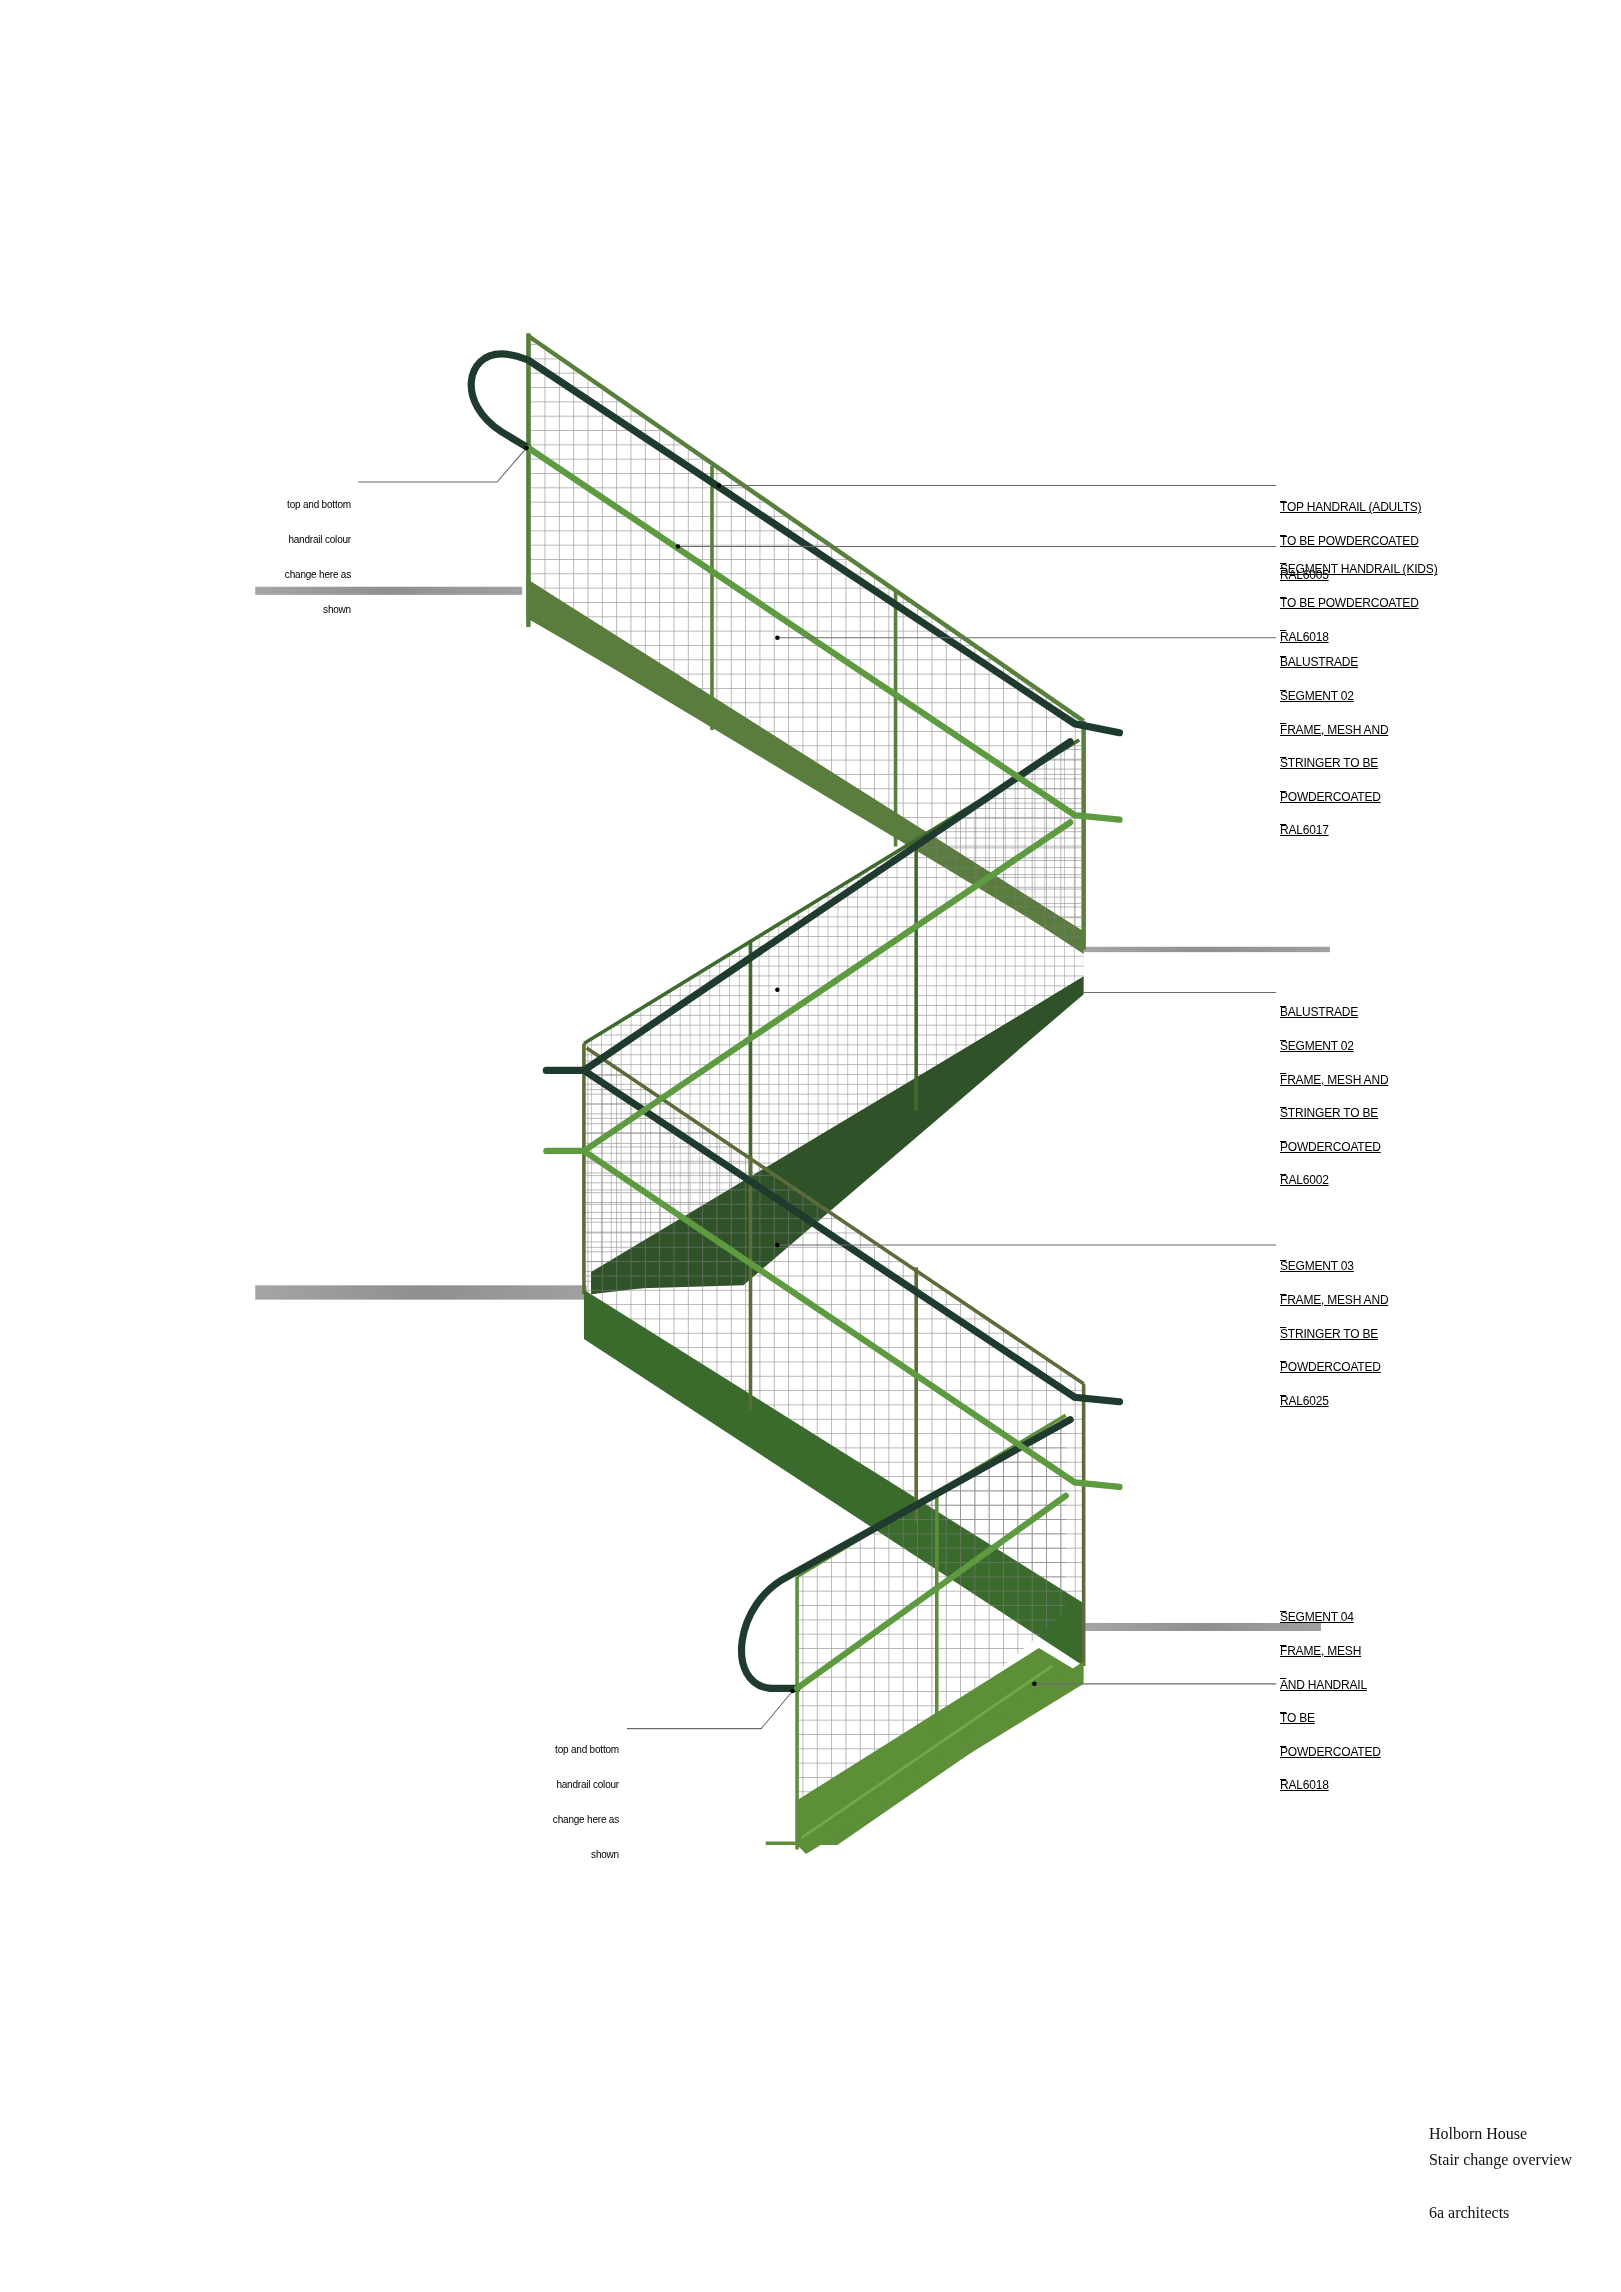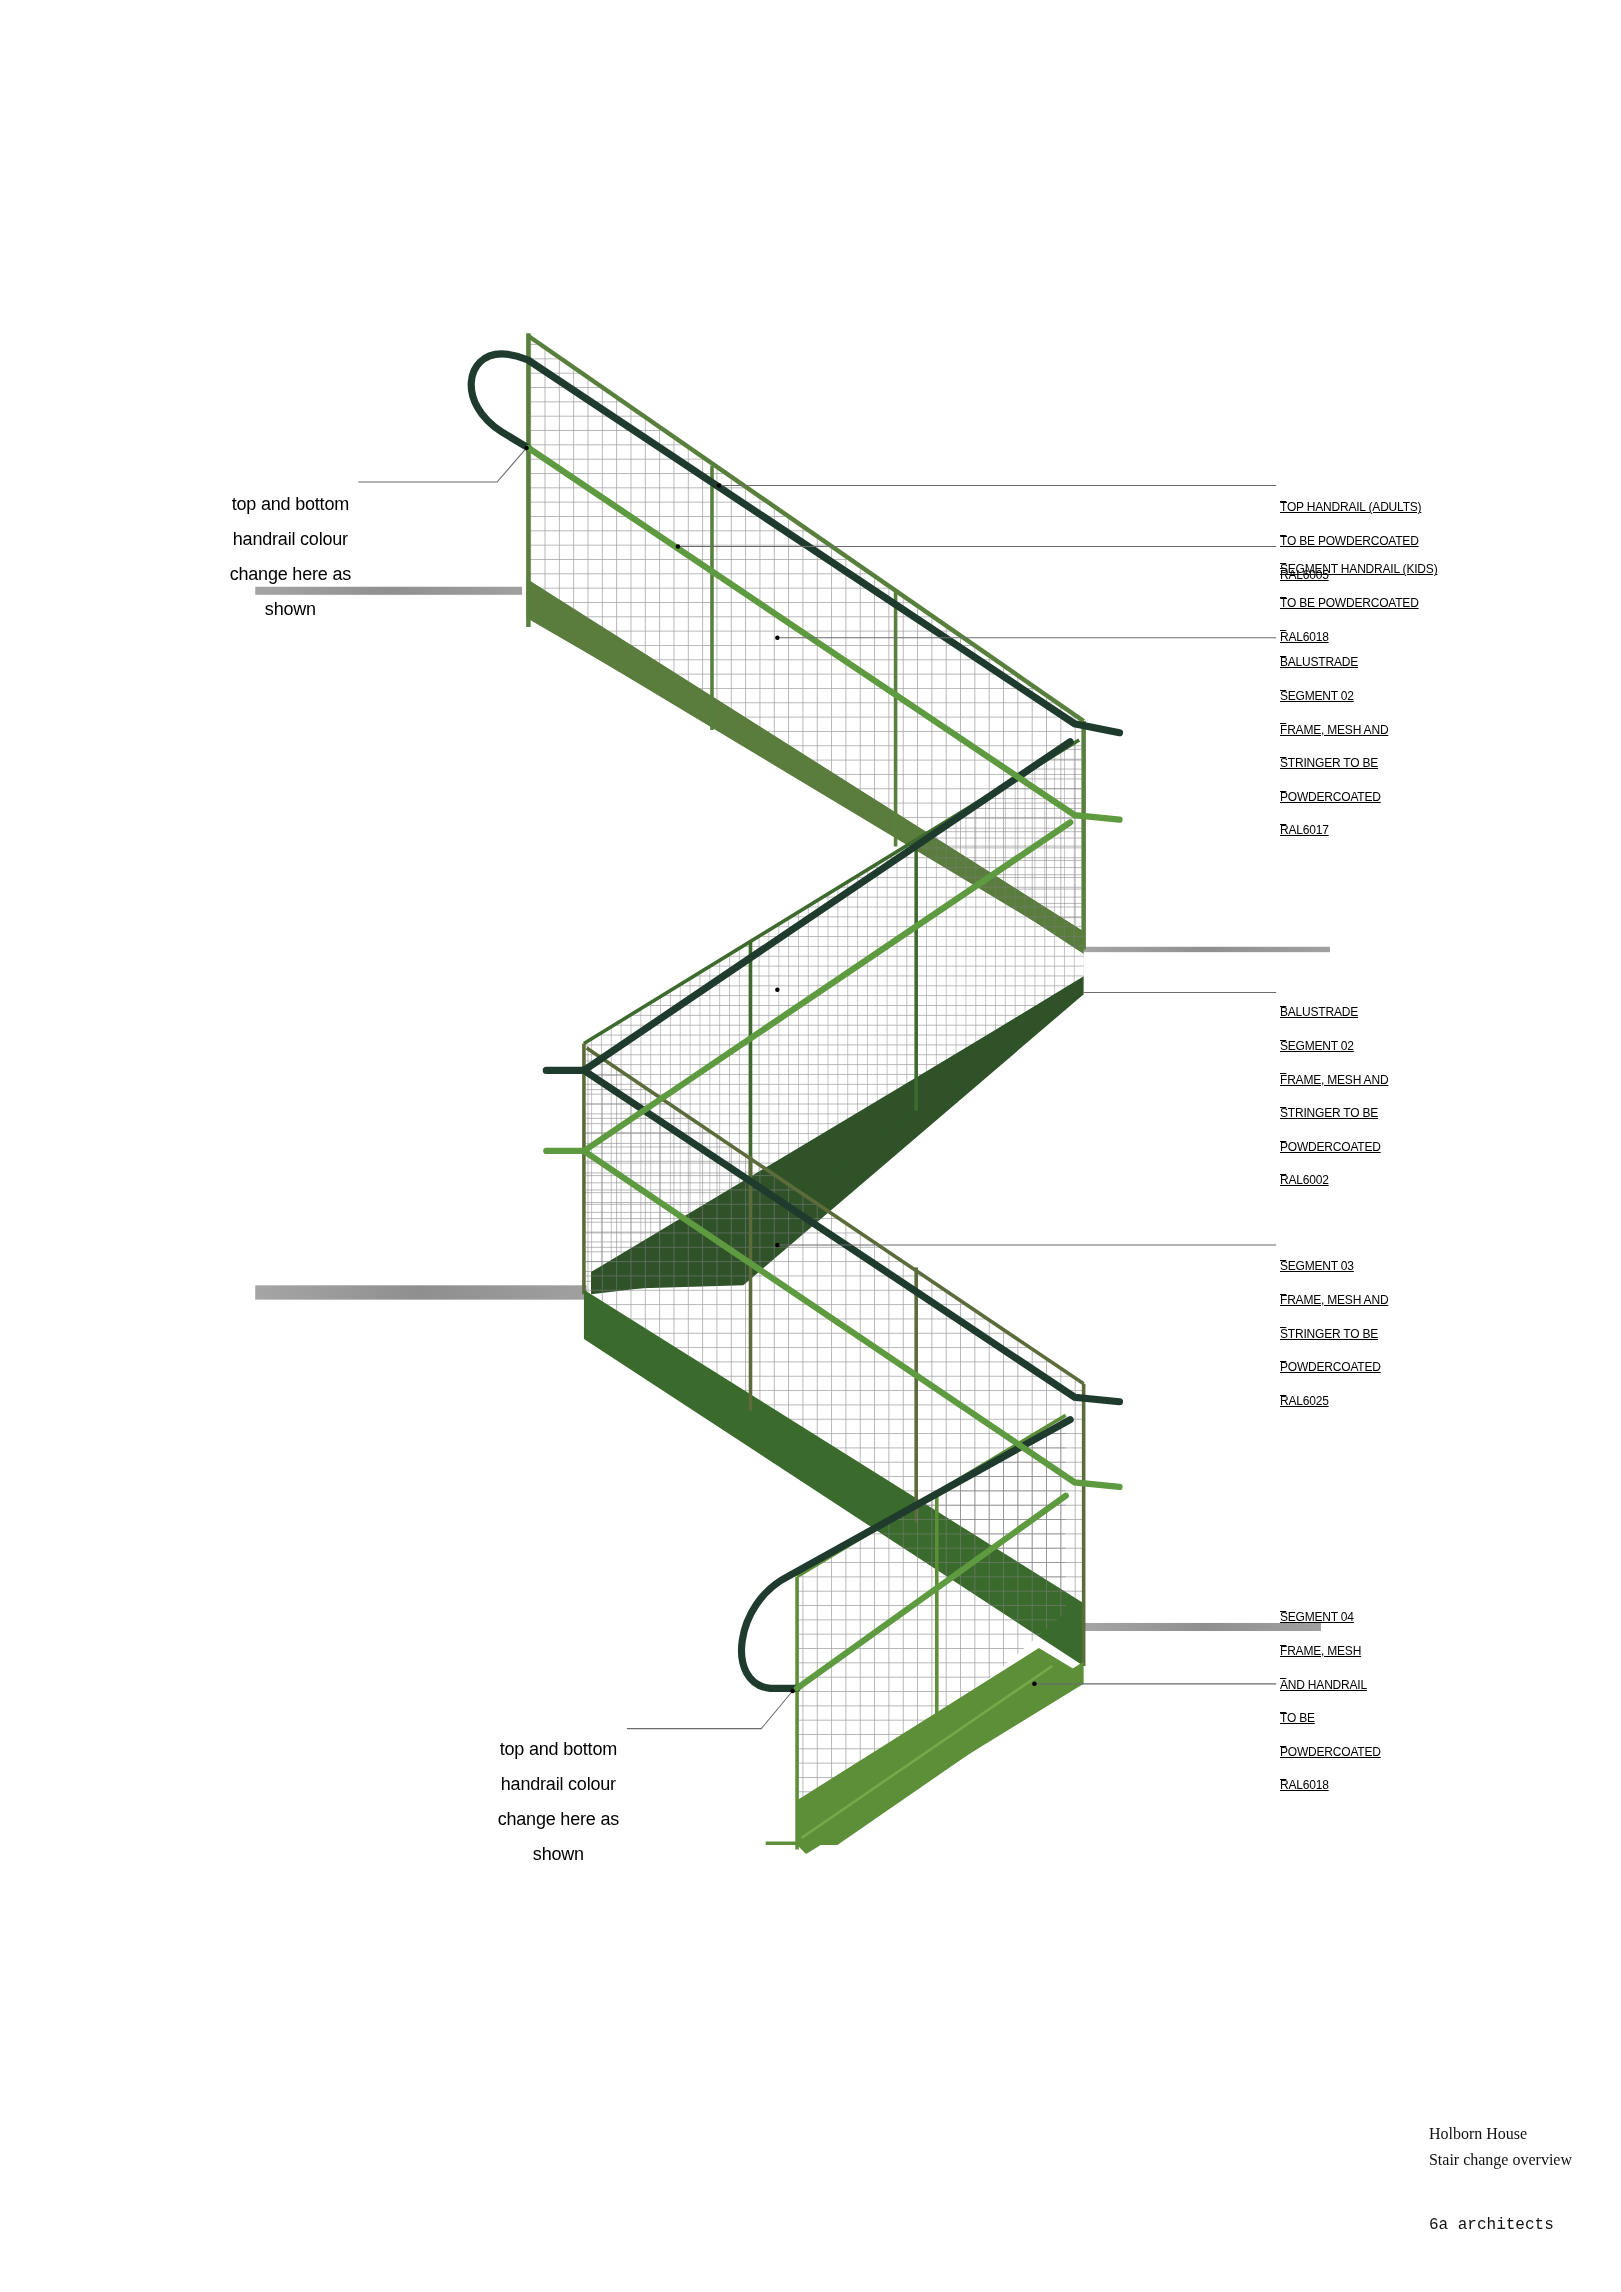--- a/index.html
+++ b/index.html
@@ -1,23 +1,23 @@
 <!DOCTYPE html>
 <html style="font-size:14.3px"><head>
 <meta charset="utf-8">
 <style>
   html, body { margin: 0; padding: 0; background: #ffffff; }
   body { width: 1621px; height: 2293px; position: relative; overflow: hidden; font-family: "Liberation Sans", sans-serif; }
   #drawing { position: absolute; left: 0; top: 0; width: 1621px; height: 2293px; }
   .label { position: absolute; font-family: "Liberation Sans", sans-serif; font-size: 12px; line-height: 11.2px; color: #000; text-transform: none; white-space: pre; letter-spacing: -0.2px; }
   .label span { display: block; }
   .label.right { text-align: left; text-decoration: underline; }
-  .label.left { text-align: center; font-size: 18px; line-height: 11.6px; }
+  .label.left { text-align: right; font-size: 10px; line-height: 11.6px; }
   .title-block { position: absolute; right: 49px; top: 2121px; font-family: "Liberation Serif", serif; font-size: 16px; line-height: 26px; color: #111; }
-  .title-block .firm { margin-top: 39px; font-family: Liberation Mono, monospace; }
+  .title-block .firm { margin-top: 27px; }
 </style>
 </head>
 <body>
 
 <svg id="drawing" viewBox="0 0 1810 2560" xmlns="http://www.w3.org/2000/svg">
   <defs>
     <pattern id="mesh" width="16" height="16" patternUnits="userSpaceOnUse">
       <path d="M0 0 H16 M0 0 V16" stroke="#7d7d7d" stroke-width="1.6" fill="none" opacity="0.75"></path>
     </pattern>
     <pattern id="meshDense" width="11" height="11" patternUnits="userSpaceOnUse">

